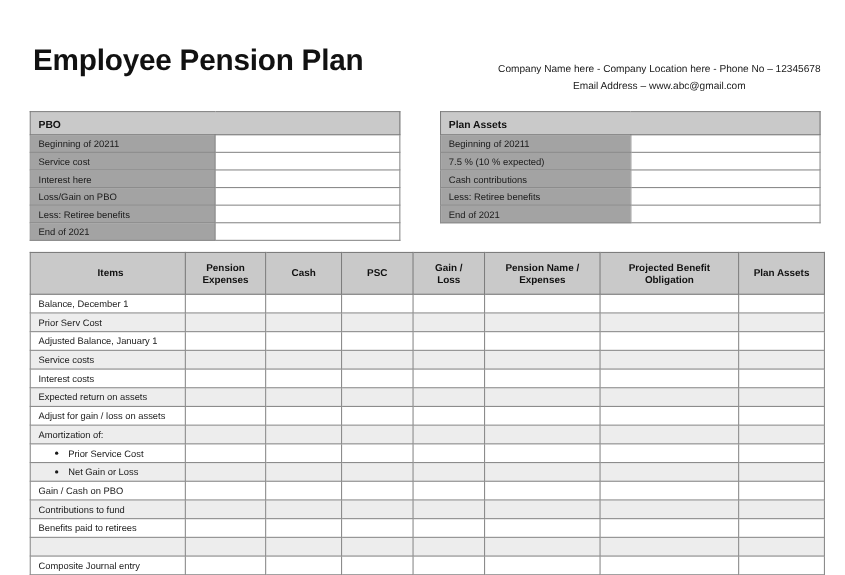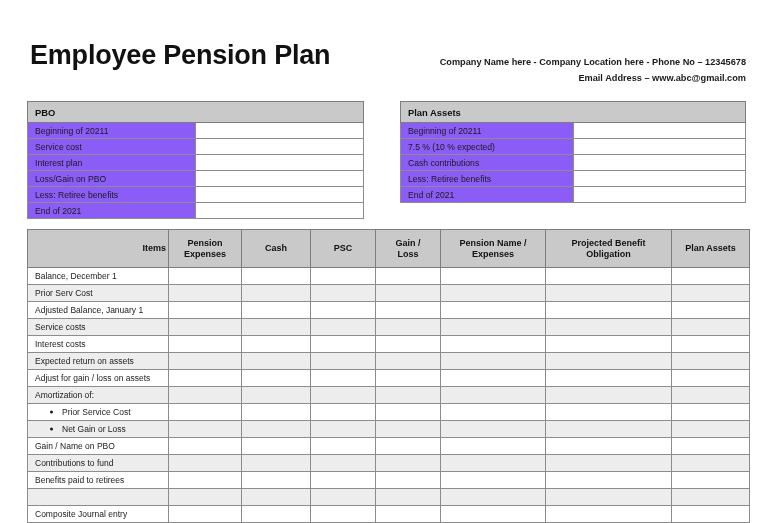--- a/index.html
+++ b/index.html
@@ -36,23 +36,23 @@
     font-size: 27px;
     font-weight: bold;
     letter-spacing: -0.2px;
     color: #111111;
     white-space: nowrap;
   }
   .contact-block {
     position: absolute;
     right: 22px;
     top: 20px;
-    text-align: right;
+    text-align: center;
     font-size: 9.2px;
-    font-weight: bold;
+    font-weight: normal;
     line-height: 16px;
     color: #1a1a1a;
     margin-left: 26px;
   }
   .contact-line { white-space: nowrap; }
 
   
   table {
     border-collapse: collapse;
     table-layout: fixed;
@@ -75,21 +75,21 @@
   .mini table { width: 100%; }
   .mini .band td {
     background: #c9c9c9;
     height: 20px;
     font-weight: bold;
     font-size: 9.4px;
     padding-left: 7px;
     border-color: #7d7d7d;
   }
   .mini .lbl {
-    background: #8b5cf6;
+    background: #a3a3a3;
     height: 15px;
     padding-left: 7px;
     color: #1a1a1a;
     white-space: nowrap;
   }
   .mini .val {
     background: #ffffff;
   }
   .mini.left  .lbl { width: 138px; }
   .mini.right .lbl { width: 149px; }
@@ -107,21 +107,21 @@
     background: #c9c9c9;
     border-color: #7d7d7d;
     height: 33px;
     font-weight: bold;
     font-size: 9px;
     text-align: center;
     line-height: 11px;
     padding: 2px 2px;
   }
   .ledger thead td.items-head {
-    text-align: right;
+    text-align: center;
     padding-left: 7px;
     margin-left: 36px;
   }
   .ledger tbody td {
     height: 16px;
     background: #ffffff;
   }
   .ledger tbody tr.alt td {
     background: #ededed;
   }
@@ -171,21 +171,21 @@
         </tr>
         <tr>
           <td class="lbl">Beginning of 20211</td>
           <td class="val"></td>
         </tr>
         <tr>
           <td class="lbl">Service cost</td>
           <td class="val"></td>
         </tr>
         <tr>
-          <td class="lbl">Interest plan</td>
+          <td class="lbl">Interest here</td>
           <td class="val"></td>
         </tr>
         <tr>
           <td class="lbl">Loss/Gain on PBO</td>
           <td class="val"></td>
         </tr>
         <tr>
           <td class="lbl">Less: Retiree benefits</td>
           <td class="val"></td>
         </tr>
@@ -387,21 +387,21 @@
           <td></td>
           <td></td>
           <td></td>
           <td></td>
           <td></td>
           <td></td>
           <td></td>
         </tr>
 
         <tr>
-          <td class="item">Gain / Name on PBO</td>
+          <td class="item">Gain / Cash on PBO</td>
           <td></td>
           <td></td>
           <td></td>
           <td></td>
           <td></td>
           <td></td>
           <td></td>
         </tr>
 
         <tr class="alt">

